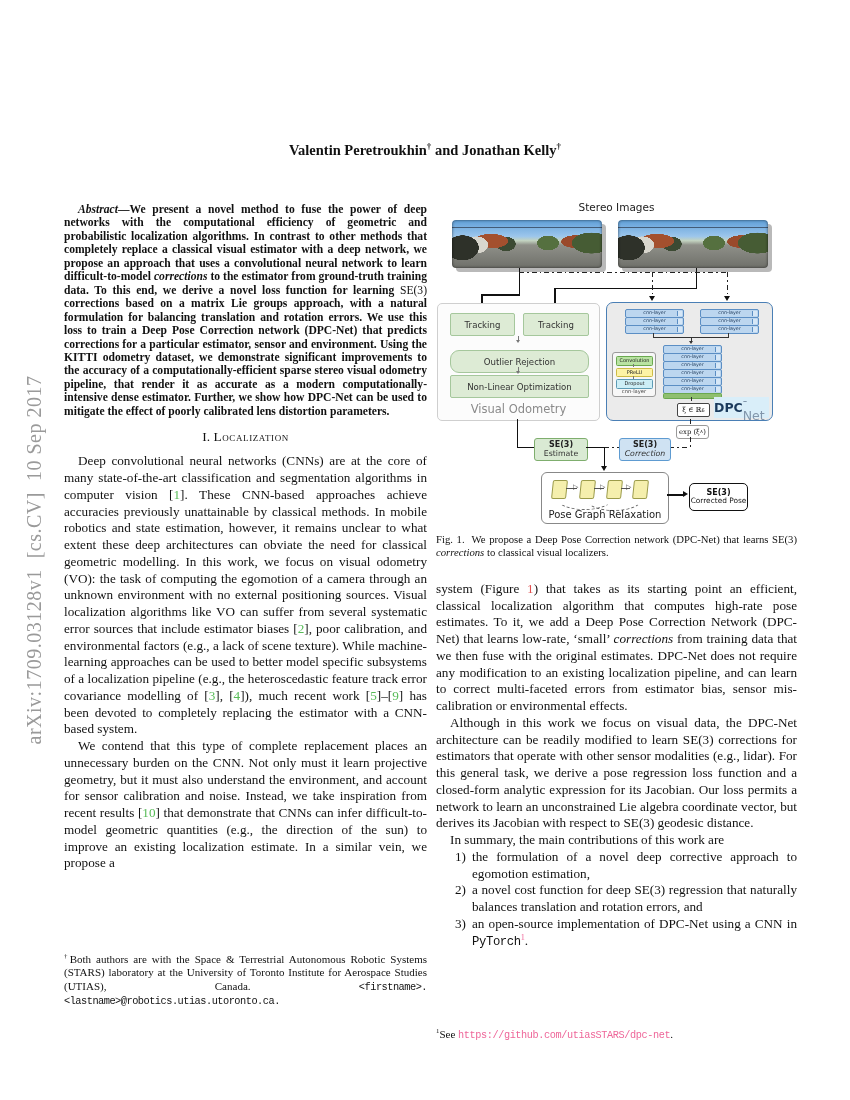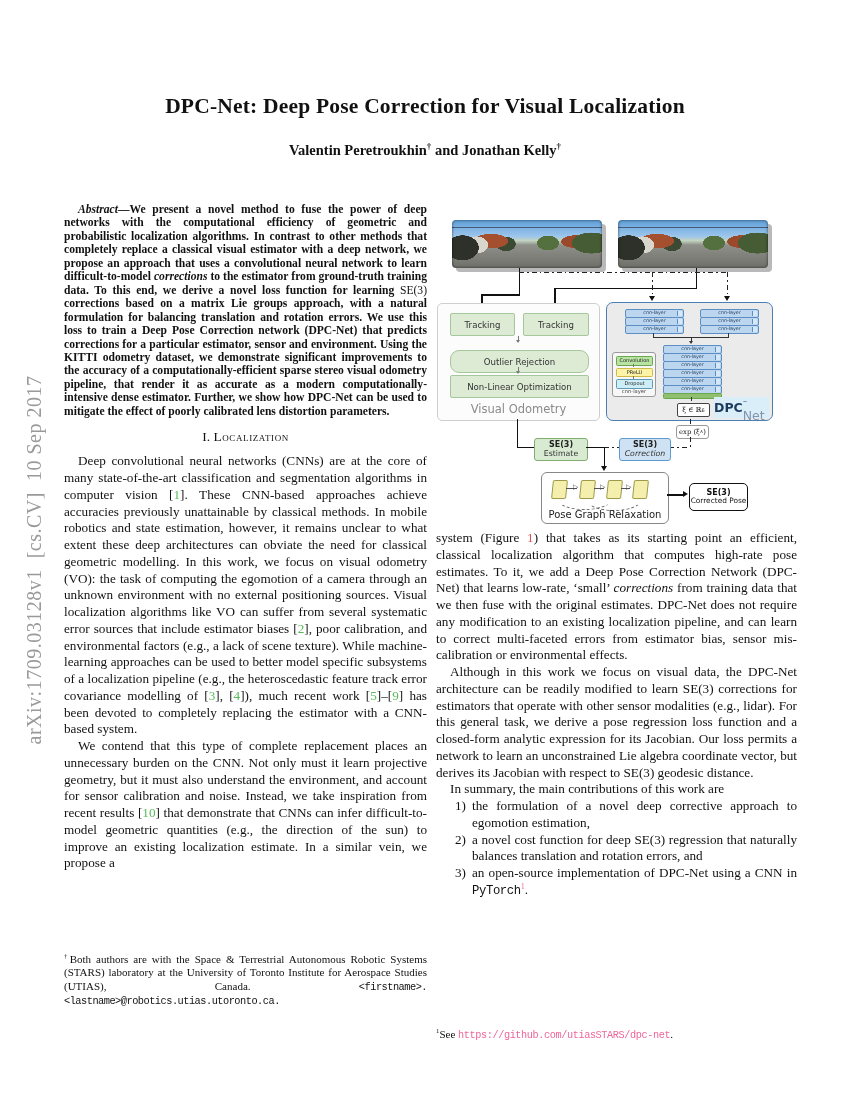--- a/index.html
+++ b/index.html
@@ -141,38 +141,38 @@
   .oli .n { flex:0 0 19px; text-align:right; margin-left:11px; margin-right:6px; }
   .oli .t { flex:1; }
 </style>
 </head>
 <body>
 
 <div class="page">
 
   <div class="arxiv-side">arXiv:1709.03128v1  [cs.CV]  10 Sep 2017</div>
 
-  <div class="title">DPC-Net: Deep Pose Correction for Visual Localization</div>
   <div class="authors"><span>Valentin Peretroukhin</span><span class="sup">†</span><span> and </span><span>Jonathan Kelly</span><span class="sup">†</span></div>
 
   <div class="col-left">
     <p class="abstract"><span class="abs-lead">Abstract—</span><span>We present a novel method to fuse the power of deep networks with the computational efficiency of geometric and probabilistic localization algorithms. In contrast to other methods that completely replace a classical visual estimator with a deep network, we propose an approach that uses a convolutional neural network to learn difficult-to-model </span><span class="it">corrections</span><span> to the estimator from ground-truth training data. To this end, we derive a novel loss function for learning </span><span class="math-n">SE(3)</span><span> corrections based on a matrix Lie groups approach, with a natural formulation for balancing translation and rotation errors. We use this loss to train a Deep Pose Correction network (DPC-Net) that predicts corrections for a particular estimator, sensor and environment. Using the KITTI odometry dataset, we demonstrate significant improvements to the accuracy of a computationally-efficient sparse stereo visual odometry pipeline, that render it as accurate as a modern computationally-intensive dense estimator. Further, we show how DPC-Net can be used to mitigate the effect of poorly calibrated lens distortion parameters.</span></p>
 
     <div class="sec-head"><span>I. </span><span class="caps">Localization</span></div>
 
     <p class="body-p"><span>Deep convolutional neural networks (CNNs) are at the core of many state-of-the-art classification and segmentation algorithms in computer vision [</span><span class="cite">1</span><span>]. These CNN-based approaches achieve accuracies previously unattainable by classical methods. In mobile robotics and state estimation, however, it remains unclear to what extent these deep architectures can obviate the need for classical geometric modelling. In this work, we focus on visual odometry (VO): the task of computing the egomotion of a camera through an unknown environment with no external positioning sources. Visual localization algorithms like VO can suffer from several systematic error sources that include estimator biases [</span><span class="cite">2</span><span>], poor calibration, and environmental factors (e.g., a lack of scene texture). While machine-learning approaches can be used to better model specific subsystems of a localization pipeline (e.g., the heteroscedastic feature track error covariance modelling of [</span><span class="cite">3</span><span>], [</span><span class="cite">4</span><span>]), much recent work [</span><span class="cite">5</span><span>]–[</span><span class="cite">9</span><span>] has been devoted to completely replacing the estimator with a CNN-based system.</span></p>
 
     <p class="body-p"><span>We contend that this type of complete replacement places an unnecessary burden on the CNN. Not only must it learn projective geometry, but it must also understand the environment, and account for sensor calibration and noise. Instead, we take inspiration from recent results [</span><span class="cite">10</span><span>] that demonstrate that CNNs can infer difficult-to-model geometric quantities (e.g., the direction of the sun) to improve an existing localization estimate. In a similar vein, we propose a</span></p>
   </div>
 
   <div class="footnote fn-left"><span class="sup">†</span><span>Both authors are with the Space &amp; Terrestrial Autonomous Robotic Systems (STARS) laboratory at the University of Toronto Institute for Aerospace Studies (UTIAS), Canada. </span><span class="fn-email">&lt;firstname&gt;.&lt;lastname&gt;@robotics.utias.utoronto.ca.</span></div>
 
   <div class="col-right">
 
     <div class="figure">
+      <div class="stereo-label">Stereo Images</div>
 
       <div class="photo-shadow" style="left:20px; top:24px; width:150px; height:48px;"></div>
       <div class="photo" style="left:16px; top:20px; width:150px; height:48px;"></div>
       <div class="photo-shadow" style="left:186px; top:24px; width:150px; height:48px;"></div>
       <div class="photo" style="left:182px; top:20px; width:150px; height:48px;"></div>
 
       <div class="ln-v" style="left:82.5px; top:68px; height:27px;"></div>
       <div class="ln-h" style="left:45px; top:94px; width:39px;"></div>
       <div class="ln-v" style="left:45px; top:94px; height:12px;"></div>
       <div class="arr-d" style="left:41.8px; top:106px;"></div>
@@ -280,20 +280,21 @@
       </div>
 
       <div class="ln-h" style="left:231px; top:294px; width:17px;"></div>
       <div class="arr-r" style="left:247px; top:290.8px;"></div>
       <div class="cp-box">
           <div class="cp-t1">SE(3)</div>
           <div class="cp-t2">Corrected Pose</div>
         </div>
     </div>
 
+    <p class="caption"><span class="cap-lead">Fig. 1.</span><span>We propose a Deep Pose Correction network (DPC-Net) that learns SE(3) </span><span class="it">corrections</span><span> to classical visual localizers.</span></p>
 
     <p class="body-p" style="text-indent:0;"><span>system (Figure </span><span class="figref">1</span><span>) that takes as its starting point an efficient, classical localization algorithm that computes high-rate pose estimates. To it, we add a Deep Pose Correction Network (DPC-Net) that learns low-rate, ‘small’ </span><span class="it">corrections</span><span> from training data that we then fuse with the original estimates. DPC-Net does not require any modification to an existing localization pipeline, and can learn to correct multi-faceted errors from estimator bias, sensor mis-calibration or environmental effects.</span></p>
 
     <p class="body-p">Although in this work we focus on visual data, the DPC-Net architecture can be readily modified to learn SE(3) corrections for estimators that operate with other sensor modalities (e.g., lidar). For this general task, we derive a pose regression loss function and a closed-form analytic expression for its Jacobian. Our loss permits a network to learn an unconstrained Lie algebra coordinate vector, but derives its Jacobian with respect to SE(3) geodesic distance.</p>
     <p class="body-p">In summary, the main contributions of this work are</p>
 
     <div class="oli">
         <span class="n">1)</span>
         <span class="t">the formulation of a novel deep corrective approach to egomotion estimation,</span>
       </div>

